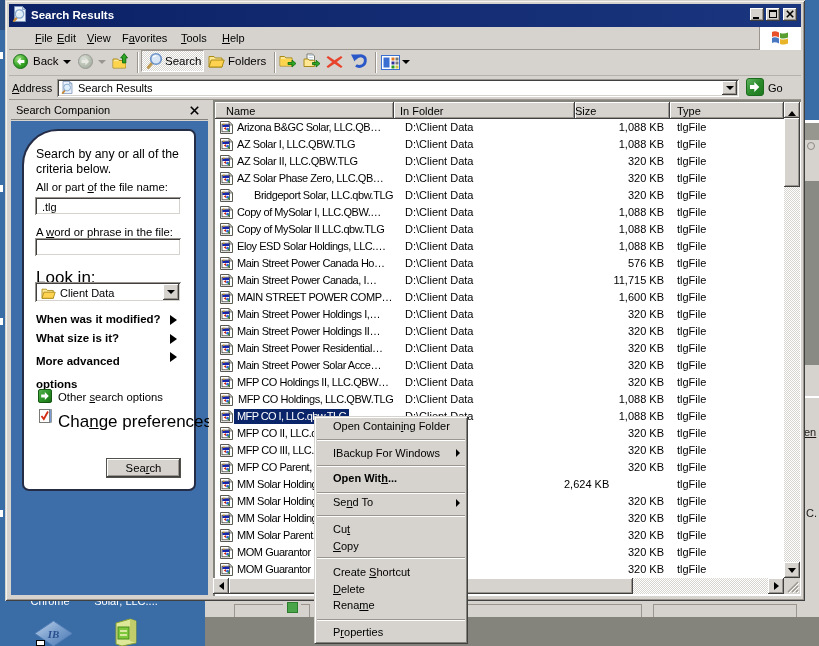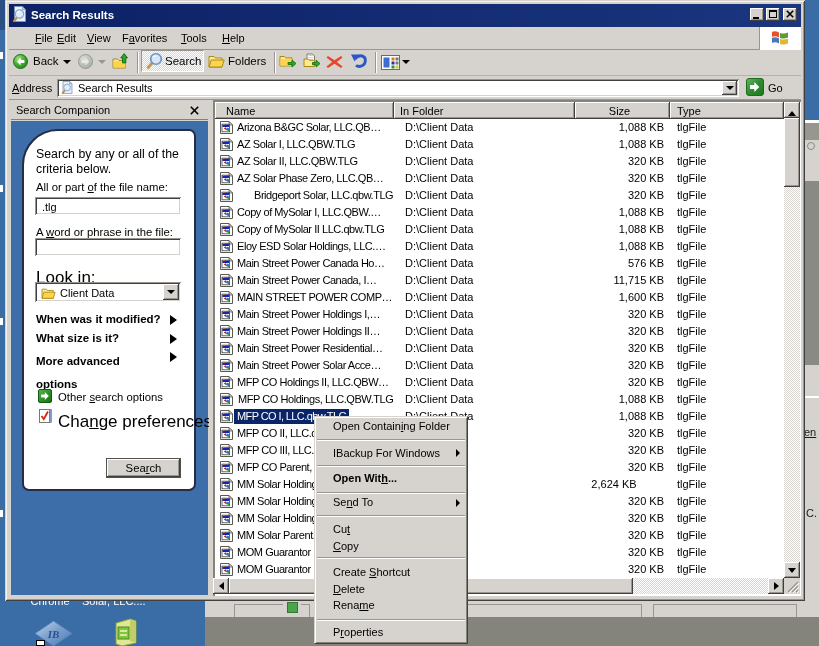--- a/index.html
+++ b/index.html
@@ -25,21 +25,21 @@
 
 <div class="abs" style="left:205px;top:601px;width:614px;height:16px;background:#d6d3ce"></div>
 <div class="abs" style="left:234px;top:604px;width:76px;height:13px;border:1px solid #9a968f;border-bottom:none"></div>
 <div class="abs" style="left:362px;top:604px;width:280px;height:13px;border:1px solid #9a968f;border-bottom:none"></div>
 <div class="abs" style="left:653px;top:604px;width:144px;height:13px;border:1px solid #9a968f;border-bottom:none"></div>
 <div class="abs" style="left:205px;top:617px;width:614px;height:29px;background:#84847c"></div>
 <div class="abs" style="left:283px;top:600px;width:18px;height:17px;background:#d6d3ce"></div>
 <div class="abs" style="left:287px;top:602px;width:11px;height:11px;background:#4aa54a;border:1px solid #2d7b2d"></div>
 
 <div class="abs" style="left:20px;top:595px;width:60px;text-align:center;color:#fff;font-size:11px">Chrome</div>
-<div class="abs" style="left:82px;top:595px;width:88px;text-align:left;color:#fff;font-size:11px">Solar, LLC....</div>
+<div class="abs" style="left:82px;top:595px;width:88px;text-align:center;color:#fff;font-size:11px">Solar, LLC....</div>
 <svg class="abs" style="left:35px;top:621px" width="37" height="25" viewBox="0 0 37 25">
 <path d="M18.5 0 L37 12.5 L18.5 25 L0 12.5 Z" fill="url(#ib)" stroke="#5580b8" stroke-width="1"></path>
 <text x="18.5" y="17" text-anchor="middle" font-family="Liberation Serif" font-style="italic" font-weight="bold" font-size="11" fill="#2a4f8f">IB</text>
 <defs>
       <linearGradient id="ib" x1="0" y1="0" x2="1" y2="1">
 <stop offset="0" stop-color="#c2d4ea"></stop>
         <stop offset="0.45" stop-color="#7fa3cf"></stop>
         <stop offset="1" stop-color="#4a78b4"></stop>
 </linearGradient>
     </defs>
@@ -251,21 +251,21 @@
 
 <div class="abs" style="left:209px;top:100px;width:4px;height:495px;background:#d6d3ce"></div>
 
 <div class="abs" style="left:213px;top:100px;width:588px;height:496px;background:#fff;border-left:2px solid #84847c;border-top:2px solid #84847c"></div>
 
 <div class="abs btn3d" style="left:215px;top:102px;width:179px;height:17px"></div>
 <div class="abs" style="left:226px;top:105px">Name</div>
 <div class="abs btn3d" style="left:394px;top:102px;width:181px;height:17px"></div>
 <div class="abs" style="left:400px;top:105px">In Folder</div>
 <div class="abs btn3d" style="left:575px;top:102px;width:95px;height:17px"></div>
-<div class="abs" style="left:575px;top:105px;width:89px;text-align:center">Size</div>
+<div class="abs" style="left:575px;top:105px;width:89px;text-align:left">Size</div>
 <div class="abs btn3d" style="left:670px;top:102px;width:114px;height:17px"></div>
 <div class="abs" style="left:677px;top:105px">Type</div>
 
 <svg class="abs" style="left:220px;top:121px" width="13" height="13" viewBox="0 0 13 13">
 <path d="M0.5 0.5 h8.5 l3.5 3.5 v8.5 h-12 z" fill="#fff" stroke="#5a5a52" stroke-width="1"></path>
 <path d="M9 0.5 l3.5 3.5 h-3.5 z" fill="#e8e6e0" stroke="#5a5a52" stroke-width="0.8"></path>
 <rect x="2" y="3.2" width="7.6" height="7.6" fill="#fff" stroke="#40403a" stroke-width="0.8"></rect>
 <rect x="2.4" y="3.6" width="6.8" height="2.4" fill="#1726ad"></rect>
 <rect x="3.1" y="2.6" width="1.4" height="1.2" fill="#e8a000"></rect>
 <path d="M6.1 8.9 l-2.4-1.4 2.4-1.4 z" fill="#cc1f10"></path>
@@ -557,21 +557,21 @@
 <path d="M0.5 0.5 h8.5 l3.5 3.5 v8.5 h-12 z" fill="#fff" stroke="#5a5a52" stroke-width="1"></path>
 <path d="M9 0.5 l3.5 3.5 h-3.5 z" fill="#e8e6e0" stroke="#5a5a52" stroke-width="0.8"></path>
 <rect x="2" y="3.2" width="7.6" height="7.6" fill="#fff" stroke="#40403a" stroke-width="0.8"></rect>
 <rect x="2.4" y="3.6" width="6.8" height="2.4" fill="#1726ad"></rect>
 <rect x="3.1" y="2.6" width="1.4" height="1.2" fill="#e8a000"></rect>
 <path d="M6.1 8.9 l-2.4-1.4 2.4-1.4 z" fill="#cc1f10"></path>
 <circle cx="7.6" cy="8.2" r="1.4" fill="#2f67d8"></circle>
 <circle cx="8.6" cy="9.3" r="0.9" fill="#2a9a22"></circle>
 </svg>
 <div class="abs cell" style="left:237px;top:478px;letter-spacing:-0.45px;white-space:nowrap">MM Solar Holdings I.qbw.TL</div>
-<div class="abs cell" style="left:564px;top:478px;width:100px;text-align:center">2,624 KB</div>
+<div class="abs cell" style="left:564px;top:478px;width:100px;text-align:left">2,624 KB</div>
 <div class="abs cell" style="left:677px;top:478px">tlgFile</div>
 <svg class="abs" style="left:220px;top:495px" width="13" height="13" viewBox="0 0 13 13">
 <path d="M0.5 0.5 h8.5 l3.5 3.5 v8.5 h-12 z" fill="#fff" stroke="#5a5a52" stroke-width="1"></path>
 <path d="M9 0.5 l3.5 3.5 h-3.5 z" fill="#e8e6e0" stroke="#5a5a52" stroke-width="0.8"></path>
 <rect x="2" y="3.2" width="7.6" height="7.6" fill="#fff" stroke="#40403a" stroke-width="0.8"></rect>
 <rect x="2.4" y="3.6" width="6.8" height="2.4" fill="#1726ad"></rect>
 <rect x="3.1" y="2.6" width="1.4" height="1.2" fill="#e8a000"></rect>
 <path d="M6.1 8.9 l-2.4-1.4 2.4-1.4 z" fill="#cc1f10"></path>
 <circle cx="7.6" cy="8.2" r="1.4" fill="#2f67d8"></circle>
 <circle cx="8.6" cy="9.3" r="0.9" fill="#2a9a22"></circle>

